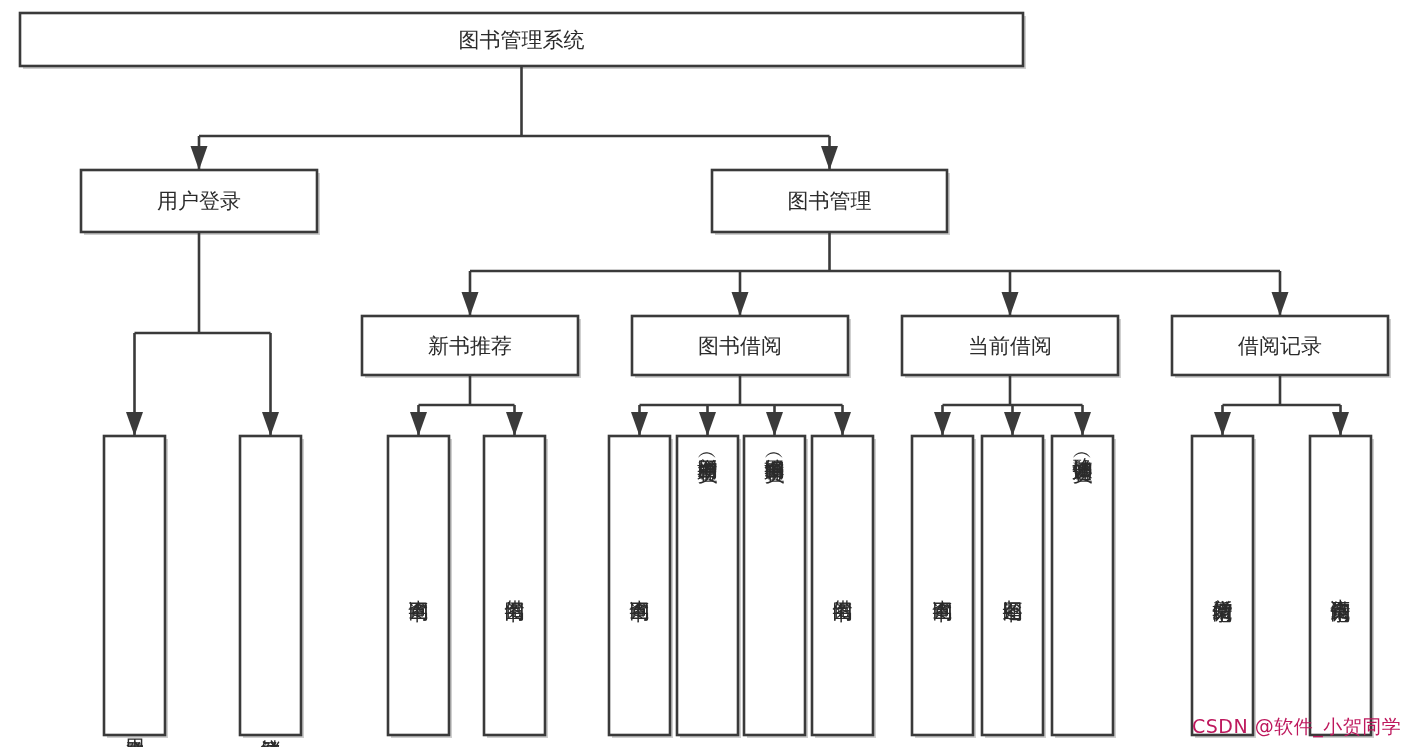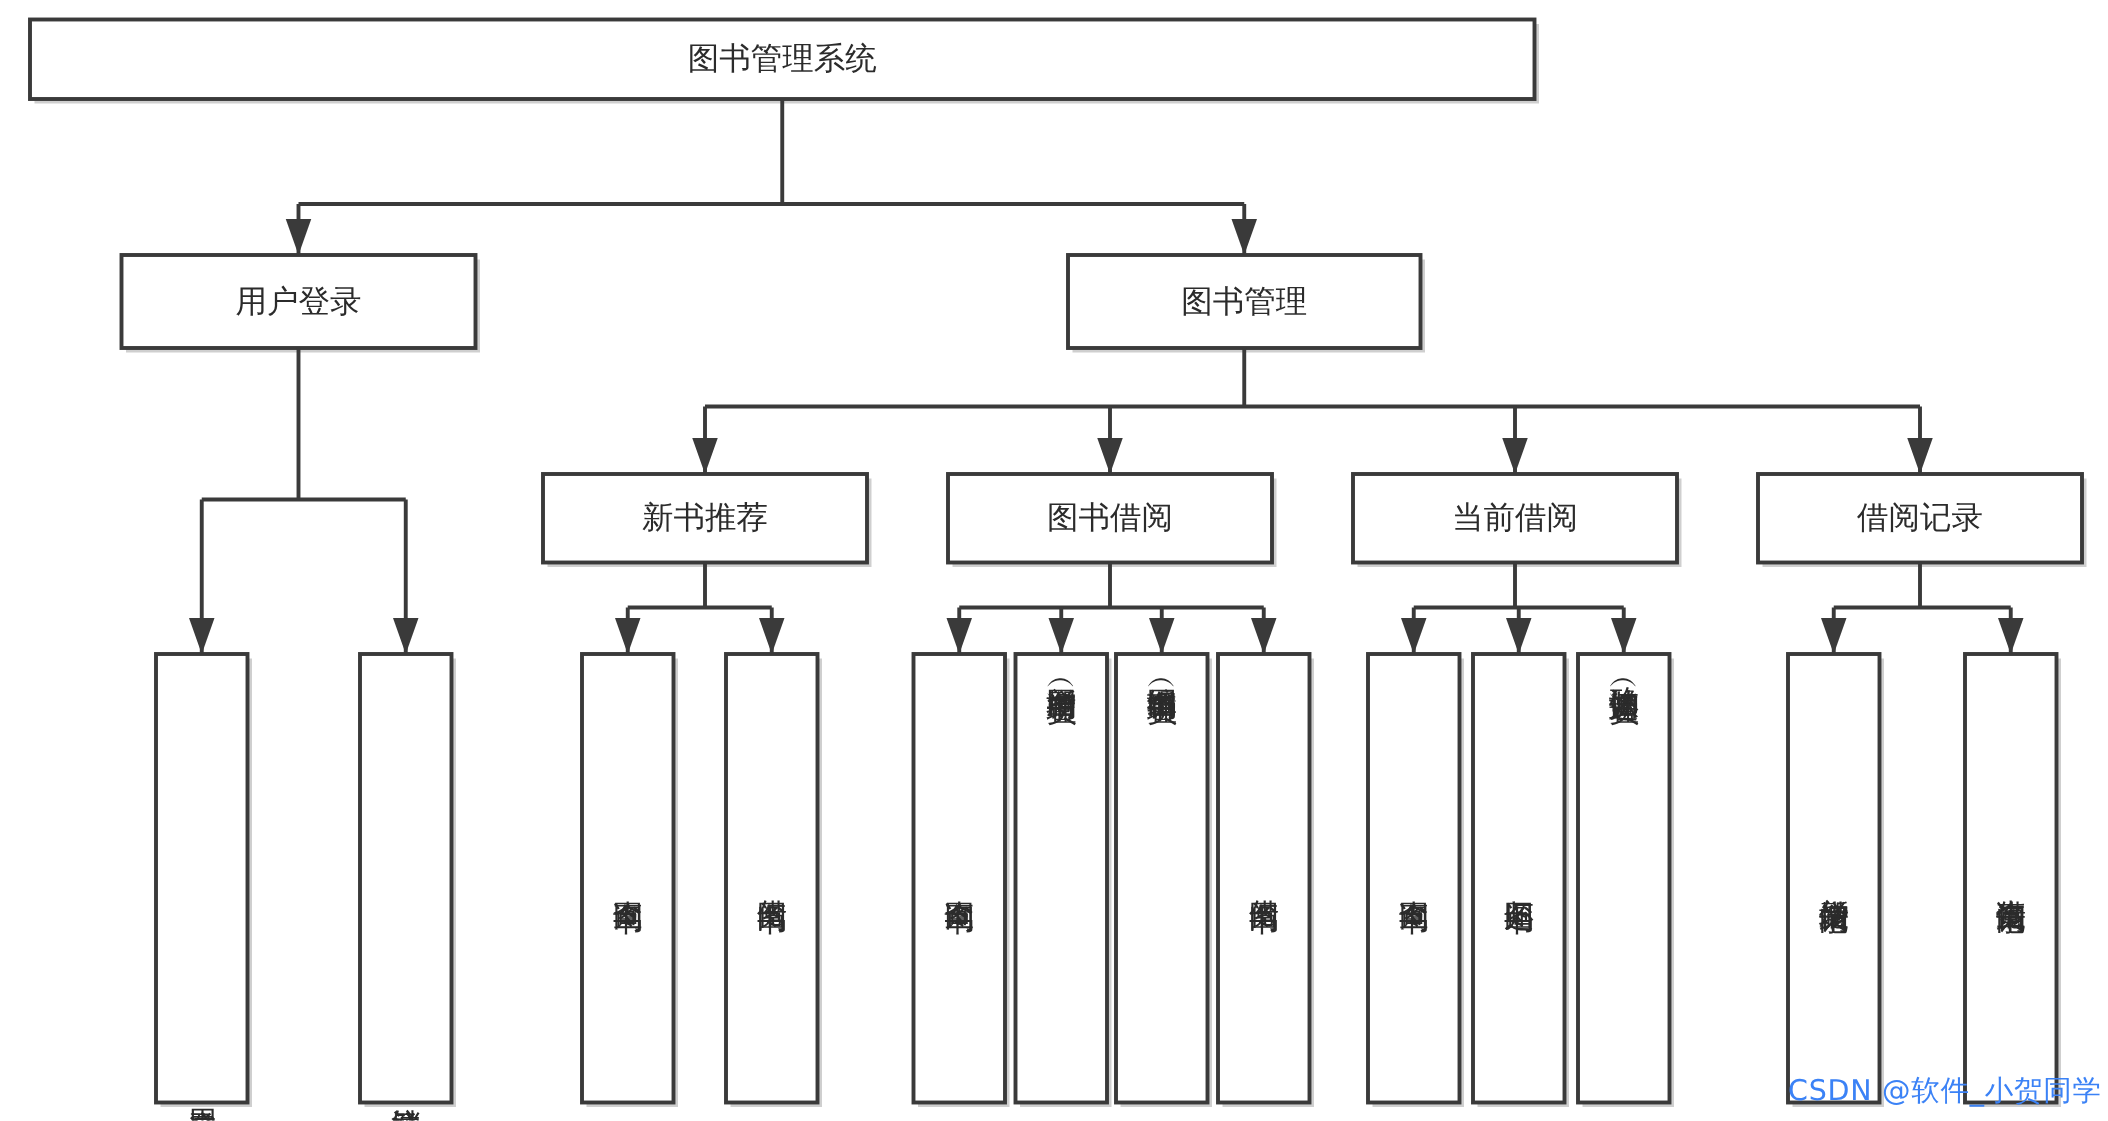--- a/index.html
+++ b/index.html
@@ -64,21 +64,21 @@
     text-orientation: upright;
     letter-spacing: 1px;
     white-space: nowrap;
     pointer-events: none;
     text-align: center;
   }
   .watermark {
     position: absolute;
     font-family: "DejaVu Sans", "Liberation Sans", sans-serif;
     font-size: 19px;
-    color: #3b82f6;
+    color: #be185d;
     white-space: nowrap;
     letter-spacing: 0.5px;
   }
 </style>
 </head>
 <body>
 
 <div id="diagram-root">
   <svg class="diagram-canvas" id="diagram-canvas" viewBox="0 0 1405 747" xmlns="http://www.w3.org/2000/svg">
       <g>

